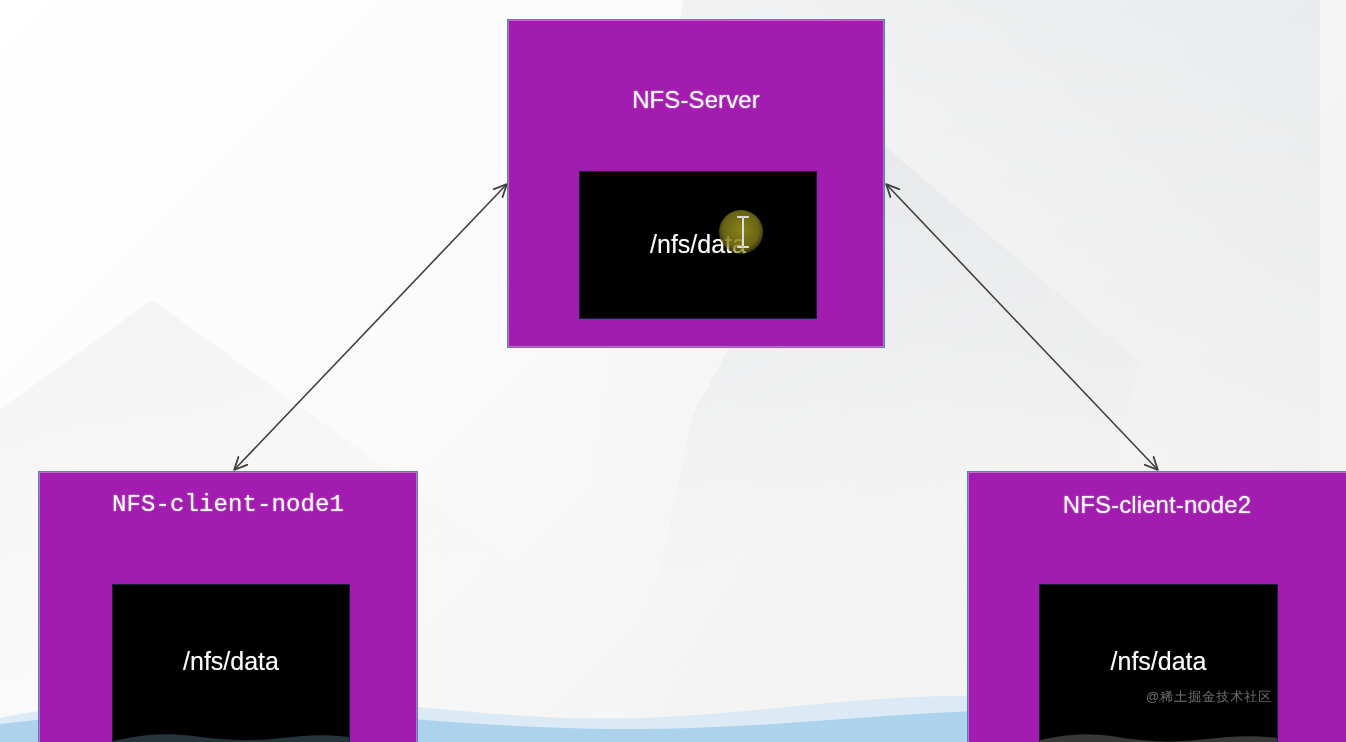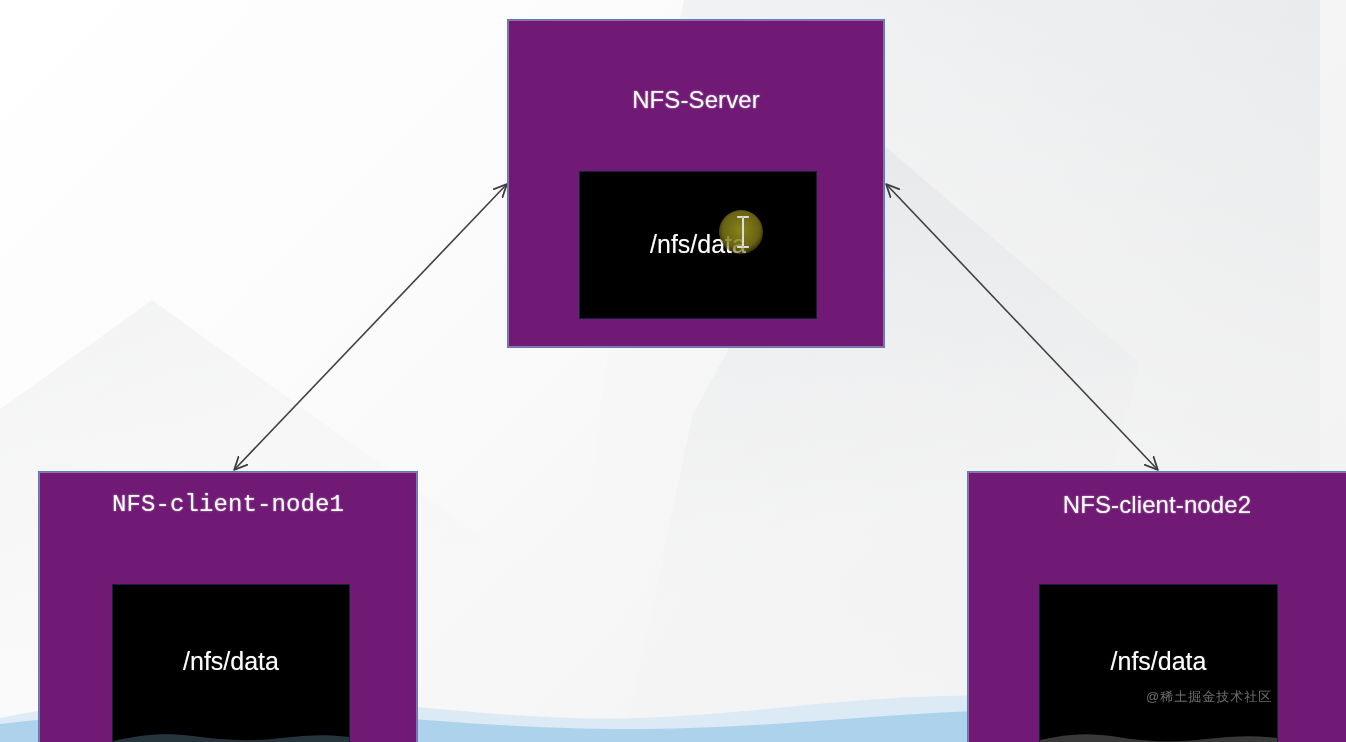--- a/index.html
+++ b/index.html
@@ -68,21 +68,21 @@
     bottom: 0;
     width: 1346px;
     height: 44px;
     pointer-events: none;
   }
 
   
   .node {
     position: absolute;
     box-sizing: border-box;
-    background: #701a75;
+    background: #a21caf;
     border: 1px solid #4a85bb;
     box-shadow: 0 0 0 1px rgba(255,255,255,0.35) inset;
   }
   .node-title {
     position: absolute;
     left: 0;
     right: 0;
     text-align: center;
     color: #ffffff;
     font-size: 24px;

